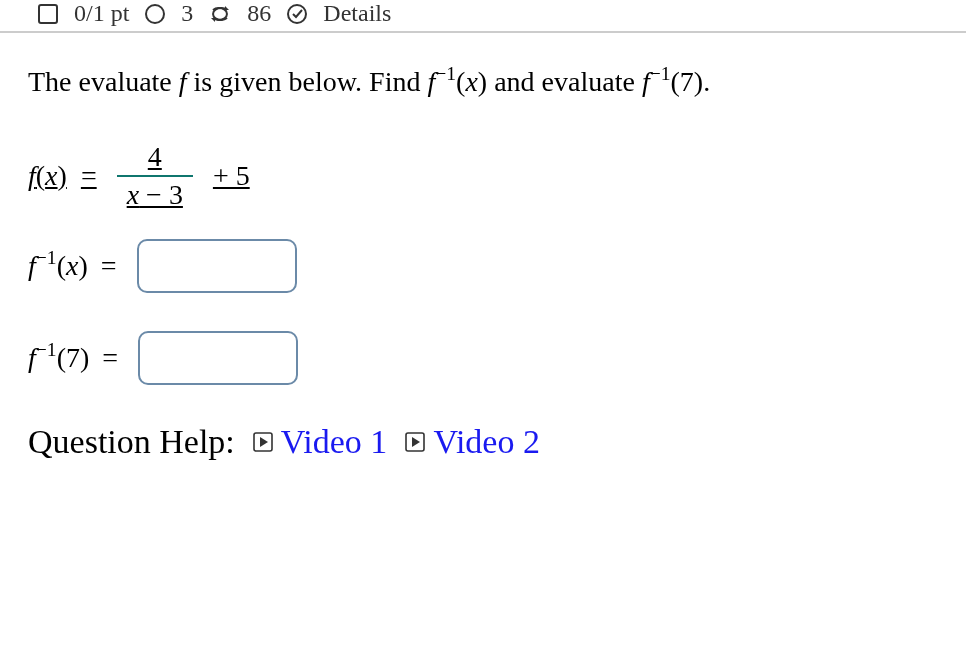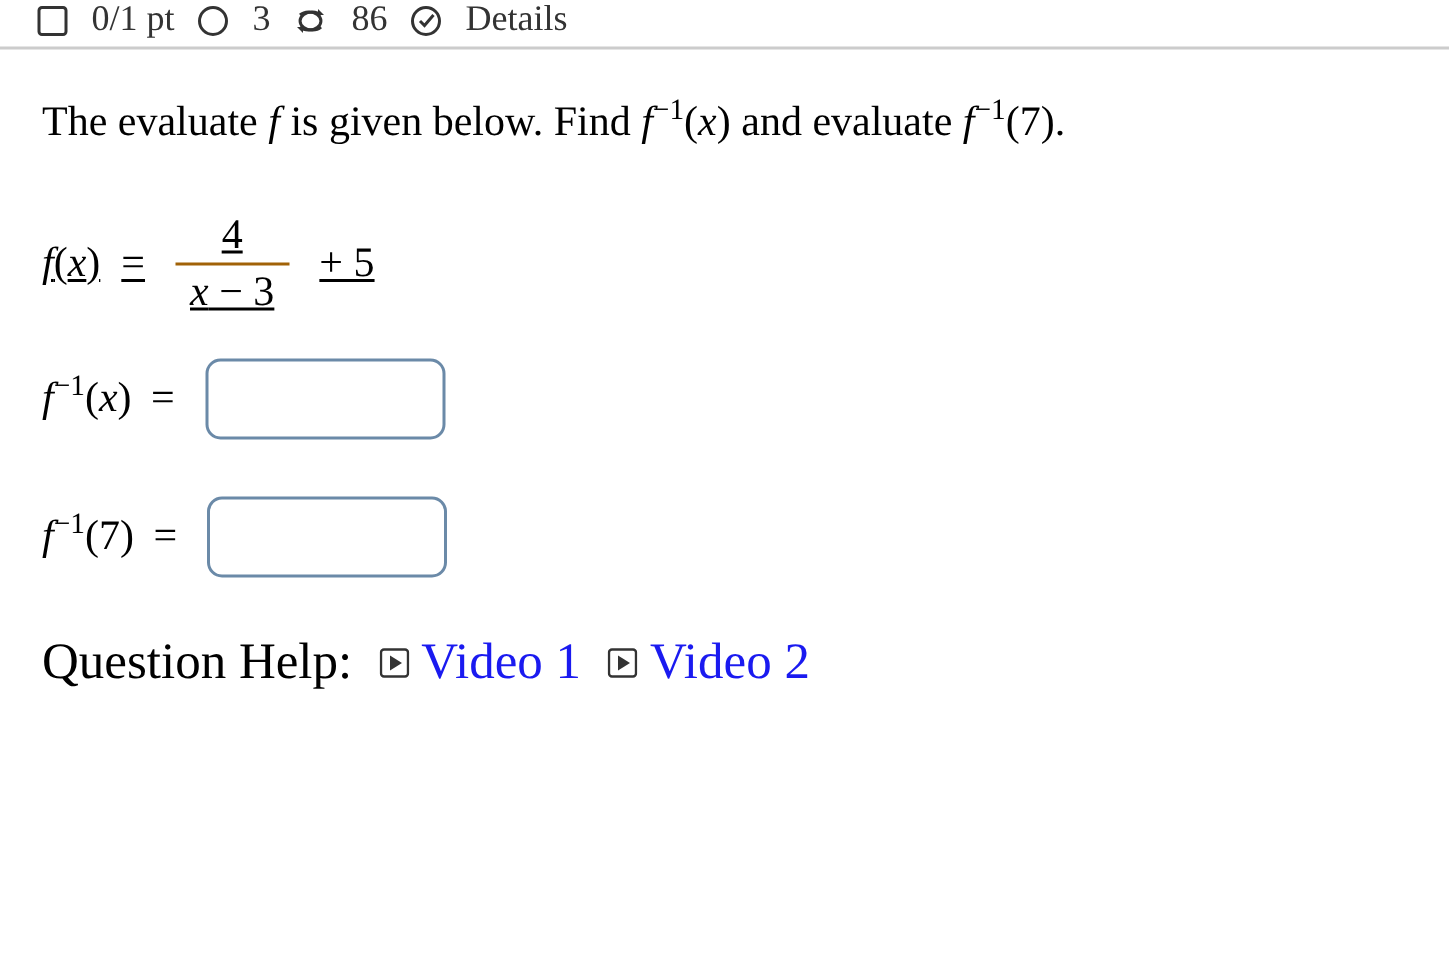--- a/index.html
+++ b/index.html
@@ -9,21 +9,21 @@
       font-family: "Times New Roman", serif;
       font-size: 28px;
       color: #000;
       width: 966px;
       background: #fff;
     }
     .header-row {
       display: flex;
       align-items: center;
       gap: 14px;
-      padding: 0 20px 4px 23px;
+      padding: 0 20px 4px 36px;
       font-size: 24px;
       color: #333;
     }
     .header-icon { display: inline-flex; align-items: center; }
     .divider {
       border: none;
       border-top: 2px solid #ccc;
       margin: 0 0 28px 0;
     }
     .content { padding: 0 28px; }
@@ -39,21 +39,21 @@
     }
     .fraction {
       display: inline-flex;
       flex-direction: column;
       align-items: center;
       vertical-align: middle;
       margin: 0 6px;
     }
     .fraction .num { padding: 0 10px 2px; }
     .fraction .den {
-      border-top: 2px solid #a16207;
+      border-top: 2px solid #0f766e;
       padding: 2px 10px 0;
     }
     .answer-row {
       display: flex;
       align-items: center;
       gap: 20px;
       margin-bottom: 38px;
     }
     .answer-input {
       width: 160px;

